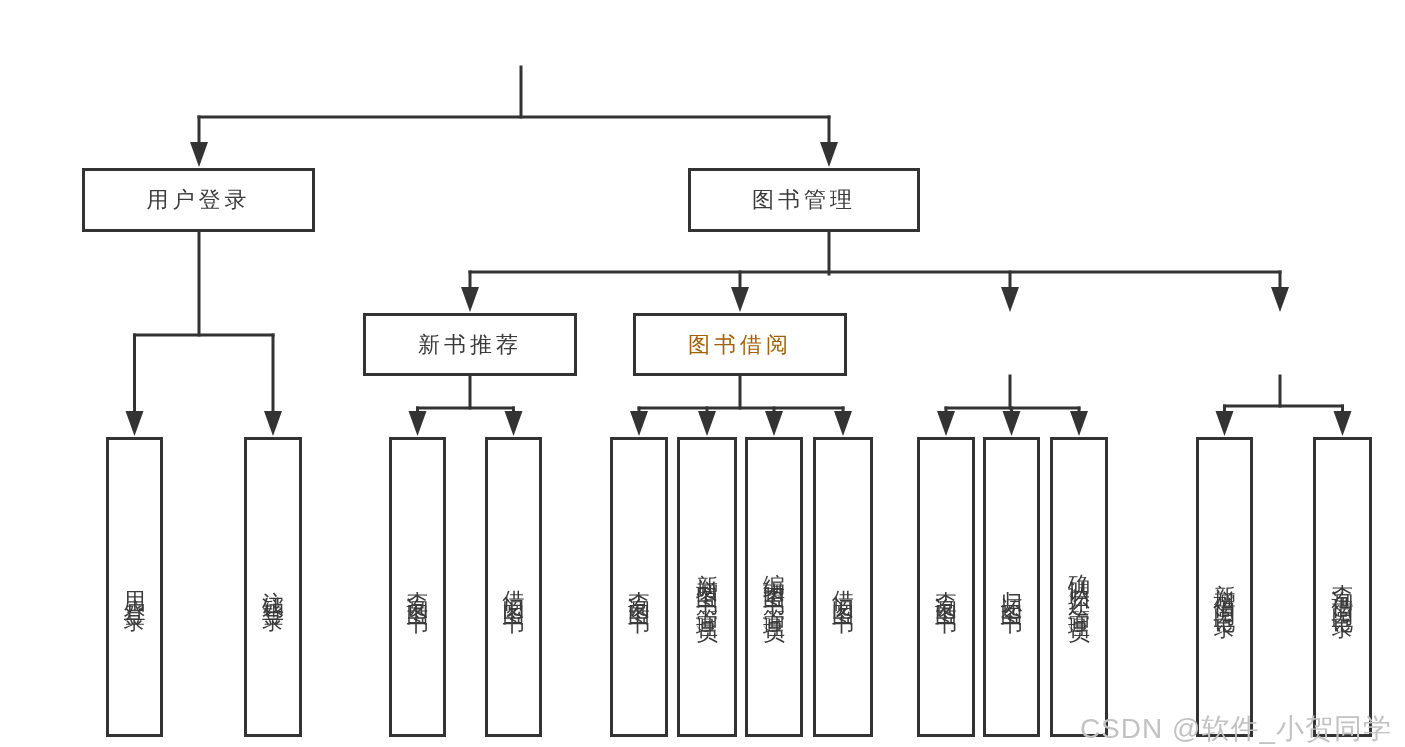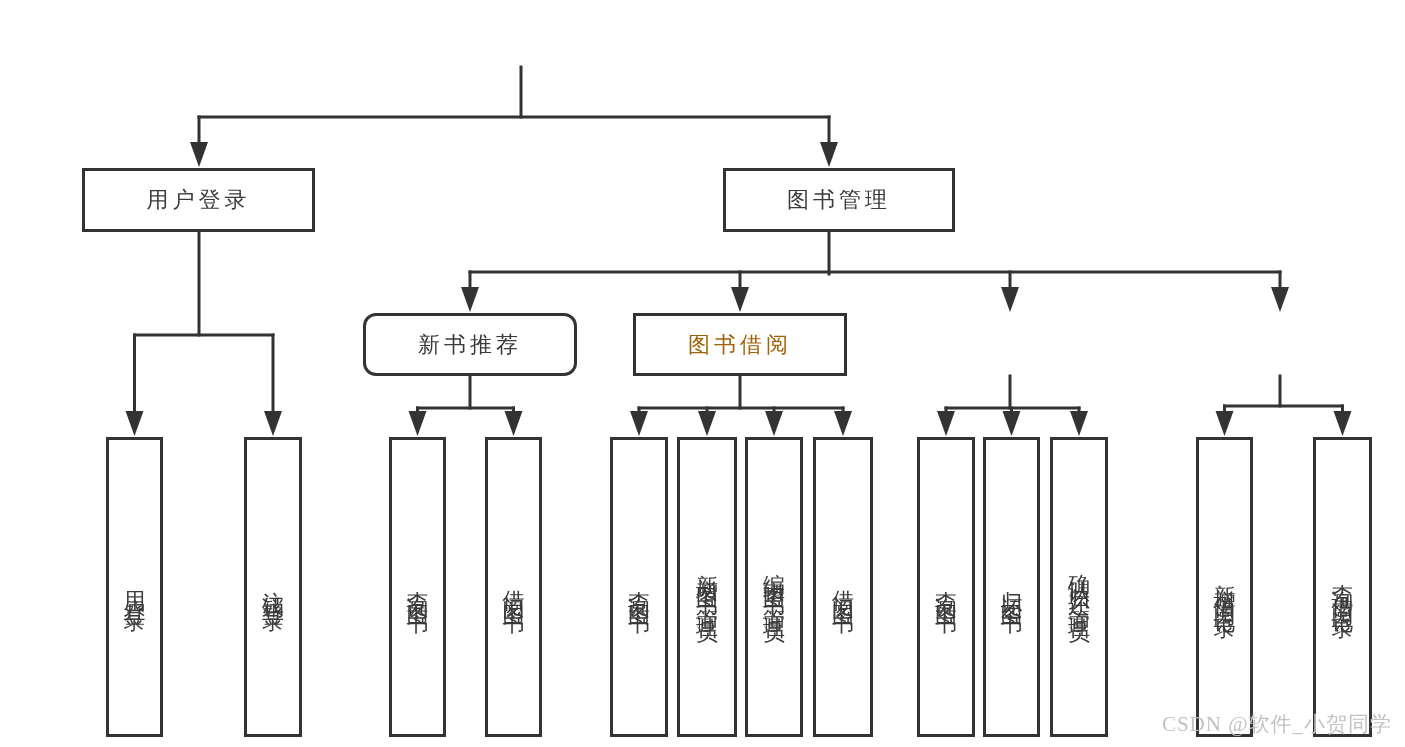--- a/index.html
+++ b/index.html
@@ -35,25 +35,24 @@
     writing-mode: vertical-rl;
     text-orientation: mixed;
     letter-spacing: 7px;
     line-height: 1;
     white-space: nowrap;
   }
   .watermark {
     position: absolute;
     right: 13px;
     top: 710px;
-    font-size: 21px;
+    font-size: 28px;
     letter-spacing: 1px;
     color: #c2c2c2;
     white-space: nowrap;
-    font-family: Liberation Serif, serif;
   }
 </style>
 </head>
 <body>
 
 <div class="canvas">
 
   <svg class="connectors" xmlns="http://www.w3.org/2000/svg">
       <line x1="521" y1="67" x2="521" y2="117" stroke="#333333" stroke-width="3" stroke-linecap="square"></line>
       <line x1="199" y1="232" x2="199" y2="335" stroke="#333333" stroke-width="3" stroke-linecap="square"></line>
@@ -106,25 +105,25 @@
       <line x1="1224.5" y1="406" x2="1224.5" y2="416" stroke="#333333" stroke-width="3" stroke-linecap="square"></line>
       <polygon points="1215.5,411 1233.5,411 1224.5,436" fill="#333333"></polygon>
       <line x1="1342.5" y1="406" x2="1342.5" y2="416" stroke="#333333" stroke-width="3" stroke-linecap="square"></line>
       <polygon points="1333.5,411 1351.5,411 1342.5,436" fill="#333333"></polygon>
     </svg>
 
 
   <div class="node node-h" style="left: 82px; top: 168px; width: 233px; height: 64px; border-color: rgb(51, 51, 51); color: rgb(58, 58, 58);">
     <span class="lbl">用户登录</span>
   </div>
-  <div class="node node-h" style="left: 723px; top: 168px; width: 232px; height: 64px; border-color: rgb(51, 51, 51); color: rgb(58, 58, 58);">
+  <div class="node node-h" style="left: 688px; top: 168px; width: 232px; height: 64px; border-color: rgb(51, 51, 51); color: rgb(58, 58, 58);">
     <span class="lbl">图书管理</span>
   </div>
 
-  <div class="node node-h" style="left: 363px; top: 313px; width: 214px; height: 63px; border-color: rgb(51, 51, 51); color: rgb(58, 58, 58); border-radius: 13px;">
+  <div class="node node-h" style="left: 363px; top: 313px; width: 214px; height: 63px; border-color: rgb(51, 51, 51); color: rgb(58, 58, 58);">
     <span class="lbl">新书推荐</span>
   </div>
   <div class="node node-h" style="left: 633px; top: 313px; width: 214px; height: 63px; border-color: rgb(51, 51, 51); color: #a16207;">
     <span class="lbl">图书借阅</span>
   </div>
 
   <div class="node node-v" style="left: 106px; top: 437px; width: 57px; height: 300px; border-color: rgb(51, 51, 51); color: rgb(58, 58, 58);">
     <span class="lbl">用户登录</span>
   </div>
   <div class="node node-v" style="left: 244px; top: 437px; width: 58px; height: 300px; border-color: rgb(51, 51, 51); color: rgb(58, 58, 58);">

